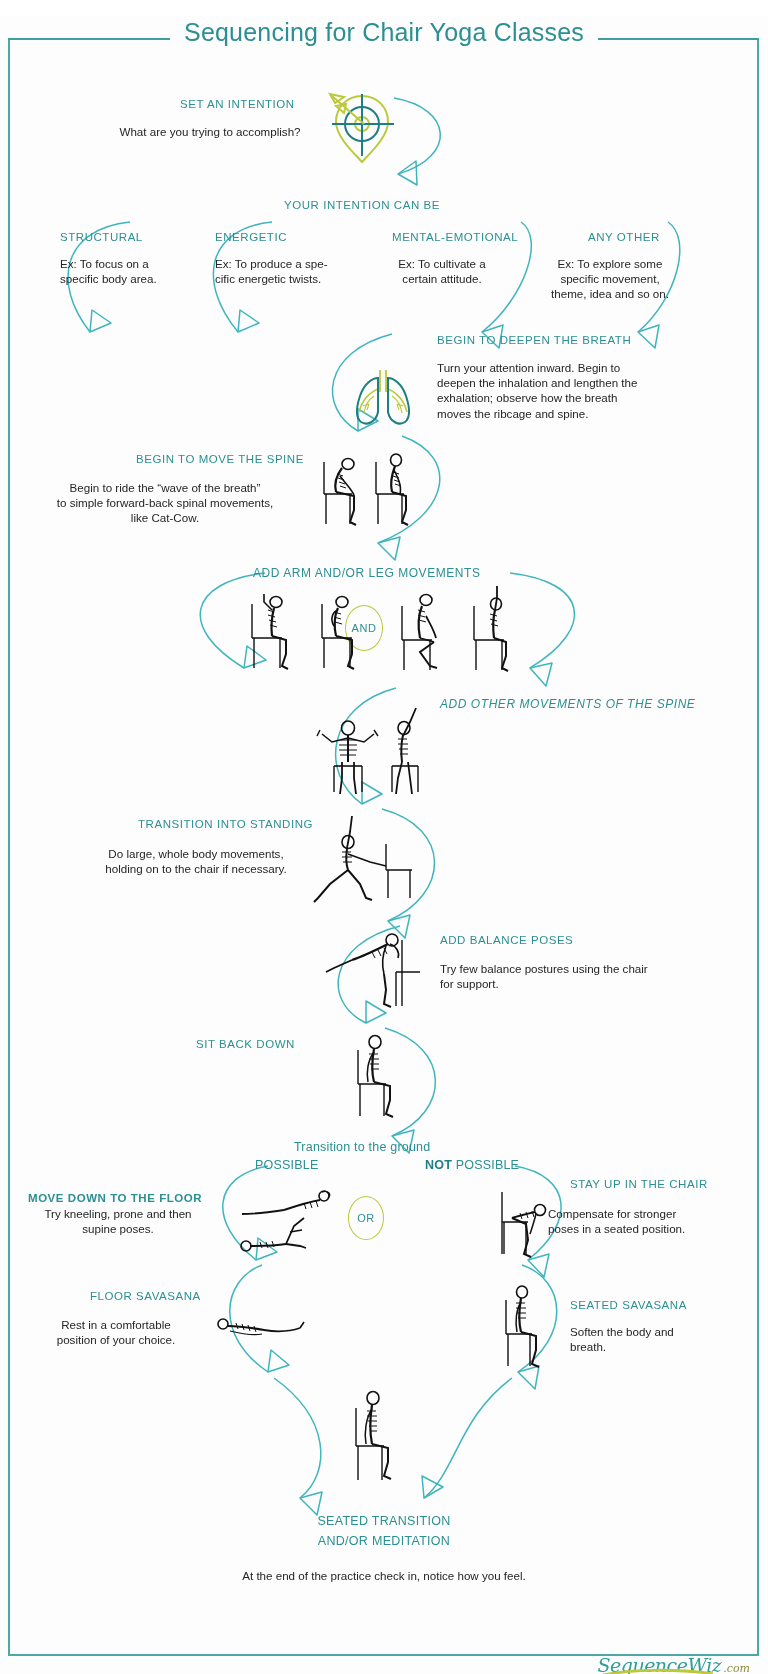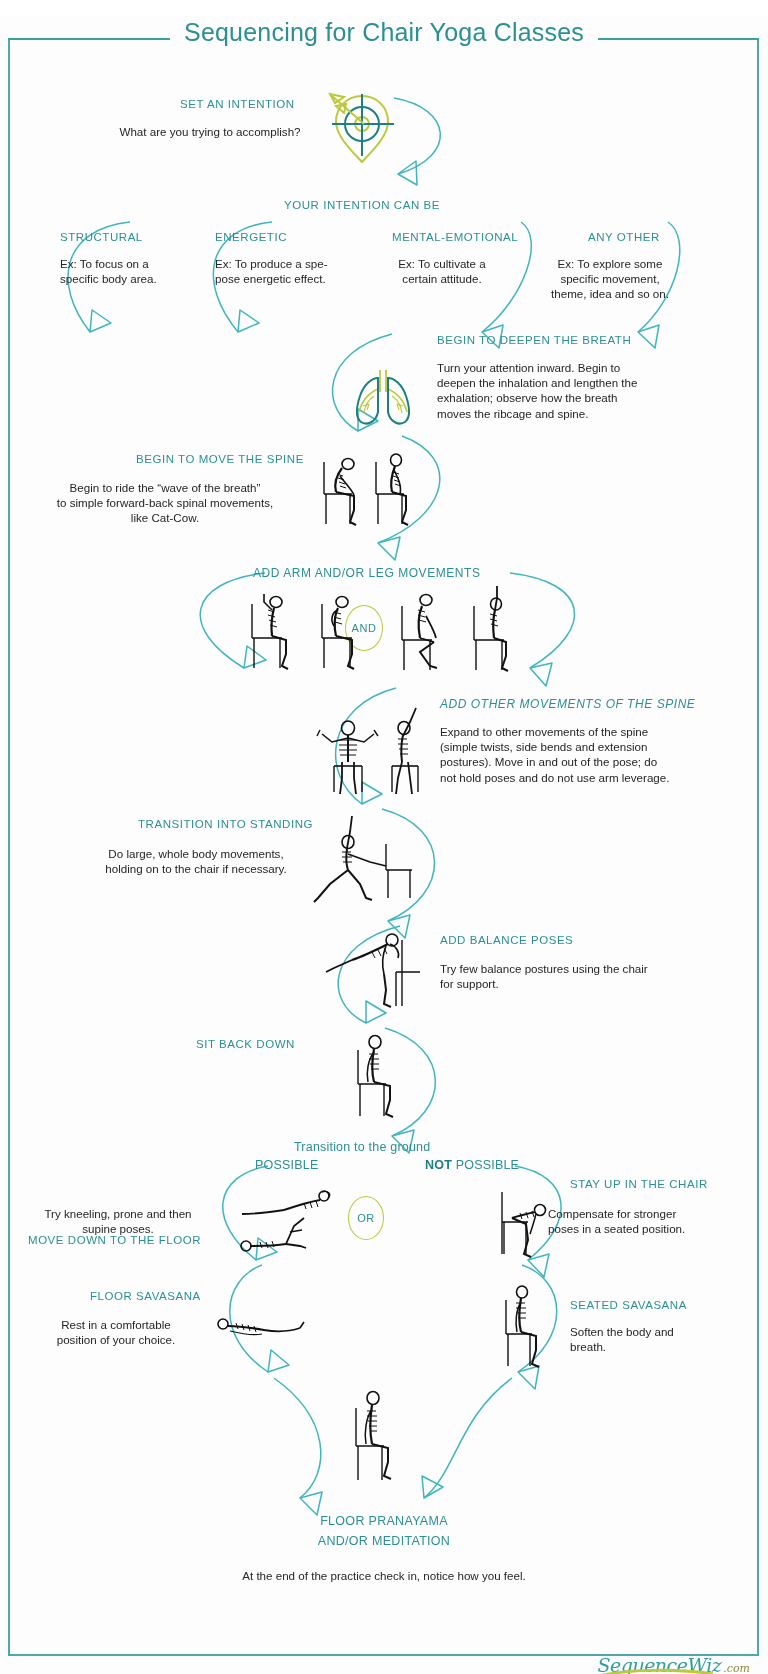--- a/index.html
+++ b/index.html
@@ -190,21 +190,21 @@
   </svg>
 
   <div class="head" style="left:284px; top:183px;text-align:right;">YOUR INTENTION CAN BE</div>
 
   <div class="head" style="left:60px; top:215px;">STRUCTURAL</div>
   <div class="body l" style="left:60px; top:240px; width:150px; white-space:pre-line;">Ex: To focus on a
 specific body area.</div>
 
   <div class="head" style="left:215px; top:215px;">ENERGETIC</div>
   <div class="body l" style="left:215px; top:240px; width:160px; white-space:pre-line;">Ex: To produce a spe-
-pose energetic effect.</div>
+cific energetic twists.</div>
 
   <div class="head" style="left:392px; top:215px;">MENTAL-EMOTIONAL</div>
   <div class="body r" style="left:372px; top:240px; width:140px; white-space:pre-line;">Ex: To cultivate a
 certain attitude.</div>
 
   <div class="head" style="left:588px; top:215px;">ANY OTHER</div>
   <div class="body c" style="left:530px; top:240px; width:160px; white-space:pre-line;">Ex: To explore some
 specific movement,
 theme, idea and so on.</div>
 
@@ -285,24 +285,20 @@
       <path d="M236 54 h30 M236 54 v-34 M238 54 v30 M264 54 v30"></path>
       <ellipse cx="258" cy="18" rx="5.5" ry="6" stroke-width="1.6"></ellipse>
       <path d="M257 24 C 255 32, 255 44, 256 52" stroke-width="2.2"></path>
       <path d="M252 28 l7 2 M252 33 l7 2 M253 38 l7 2" stroke-width="1"></path>
       <path d="M257 24 L259 12 L259 0" stroke-width="1.8"></path>
       <path d="M256 52 L268 56 L268 70 L264 82 l6 3" stroke-width="2"></path>
     </g>
   </svg>
 
   <div class="head big" style="left:440px; top:681px;font-style:italic;">ADD OTHER MOVEMENTS OF THE SPINE</div>
-  <div class="body l" style="left:440px; top:708px; width:300px; white-space:pre-line;">Expand to other movements of the spine
-(simple twists, side bends and extension
-postures). Move in and out of the pose; do
-not hold poses and do not use arm leverage.</div>
 
   <svg class="fig" style="left:312px; top:690px;" width="118" height="92" viewBox="0 0 118 92">
     <g stroke="#111" stroke-width="1.4" fill="none">
 
       <ellipse cx="36" cy="22" rx="6.5" ry="7" stroke-width="1.6"></ellipse>
       <path d="M36 29 L36 56" stroke-width="2"></path>
       <path d="M28 34 h16 M27 39 h18 M27 44 h18 M28 49 h16" stroke-width="1"></path>
       <path d="M36 32 L20 36 L10 28 M36 32 L52 36 L62 28" stroke-width="1.6"></path>
       <path d="M8 24 l-3 6 M62 24 l4 6" stroke-width="1.4"></path>
       <path d="M30 56 L30 72 L28 88 M42 56 L42 72 L44 88" stroke-width="1.8"></path>
@@ -366,21 +362,21 @@
     </g>
   </svg>
 
   <div class="head" style="left:294px; top:1124px; font-size:12.5px; letter-spacing:.2px;">Transition to the ground</div>
   <div class="head" style="left:255px; top:1142px; font-size:12.5px; letter-spacing:.2px;">POSSIBLE</div>
   <div class="head" style="left:425px; top:1142px; font-size:12.5px; letter-spacing:.2px;">
     <span class="bold-tag">NOT</span><span> POSSIBLE</span>
   </div>
   <div class="and-pill" style="left:348px; top:1180px; width:34px; height:42px;">OR</div>
 
-  <div class="head" style="left:28px; top:1218px;">MOVE DOWN TO THE FLOOR</div>
+  <div class="head" style="left:28px; top:1176px;font-weight:bold;">MOVE DOWN TO THE FLOOR</div>
   <div class="body r" style="left:18px; top:1190px; width:200px; white-space:pre-line;">Try kneeling, prone and then
 supine poses.</div>
 
   <svg class="fig" style="left:232px; top:1168px;" width="110" height="84" viewBox="0 0 110 84">
     <g stroke="#111" stroke-width="1.4" fill="none">
 
       <ellipse cx="92" cy="12" rx="5" ry="5" stroke-width="1.6"></ellipse>
       <path d="M88 16 C 76 18, 64 22, 52 26" stroke-width="2"></path>
       <path d="M72 19 l2 6 M78 18 l2 6 M84 17 l2 6" stroke-width="1"></path>
       <path d="M52 26 C 38 28, 24 30, 10 30" stroke-width="1.8"></path>
@@ -444,21 +440,21 @@
     <g stroke="#111" stroke-width="1.4" fill="none">
       <path d="M16 62 h28 M16 62 v-38 M18 62 v34 M42 62 v34"></path>
       <ellipse cx="33" cy="14" rx="6" ry="6.5" stroke-width="1.6"></ellipse>
       <path d="M32 21 C 30 34, 30 50, 32 60" stroke-width="2.2"></path>
       <path d="M27 27 h9 M27 32 h10 M28 37 h9 M29 42 h8 M30 47 h7" stroke-width="1"></path>
       <path d="M32 25 C 26 34, 24 48, 26 60" stroke-width="1.5"></path>
       <path d="M32 60 L48 64 L48 78 L44 92 l7 3" stroke-width="2"></path>
     </g>
   </svg>
 
-  <div class="head c" style="left:248px; top:1498px; width:272px; font-size:12.5px; letter-spacing:.3px;">FLOOR PRANAYAMA</div>
+  <div class="head c" style="left:248px; top:1498px; width:272px; font-size:12.5px; letter-spacing:.3px;">SEATED TRANSITION</div>
   <div class="head c" style="left:248px; top:1518px; width:272px; font-size:12.5px; letter-spacing:.3px;">AND/OR MEDITATION</div>
   <div class="body c" style="left:134px; top:1552px; width:500px;">At the end of the practice check in, notice how you feel.</div>
 
   <div id="logo">
     <svg id="logo-swoosh" width="118" height="12" viewBox="0 0 118 12">
       <path d="M2 8 C 30 2, 80 2, 112 7" fill="none" stroke="#bcc93a" stroke-width="3"></path>
     </svg>
     <span class="script">SequenceWiz</span>
     <span class="dotcom">.com</span>
   </div>

